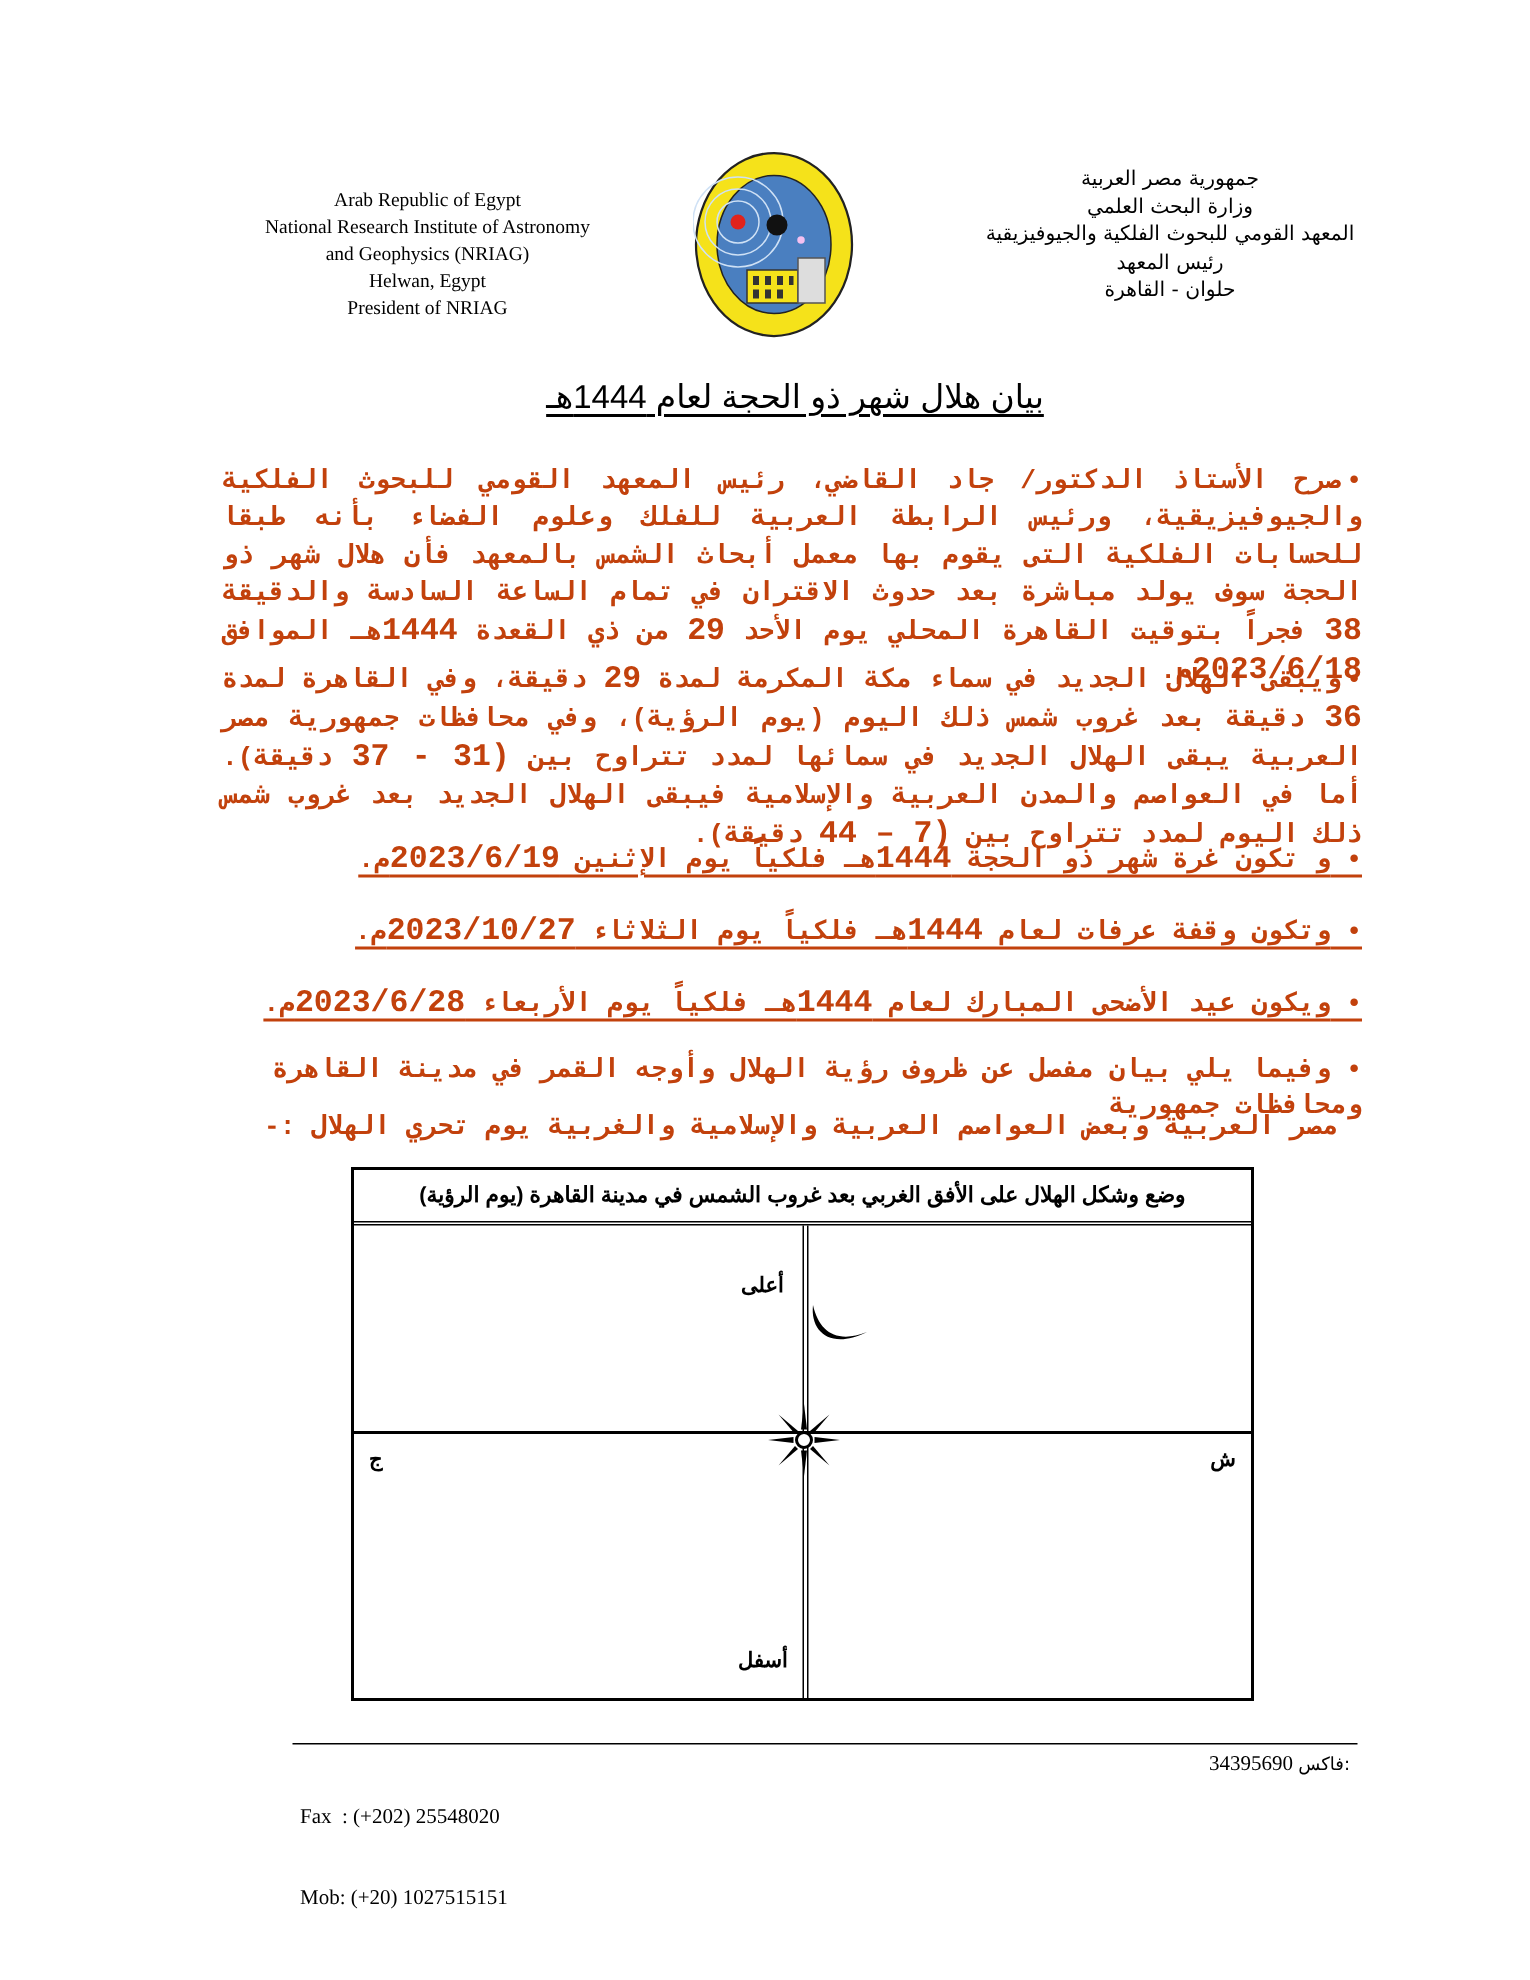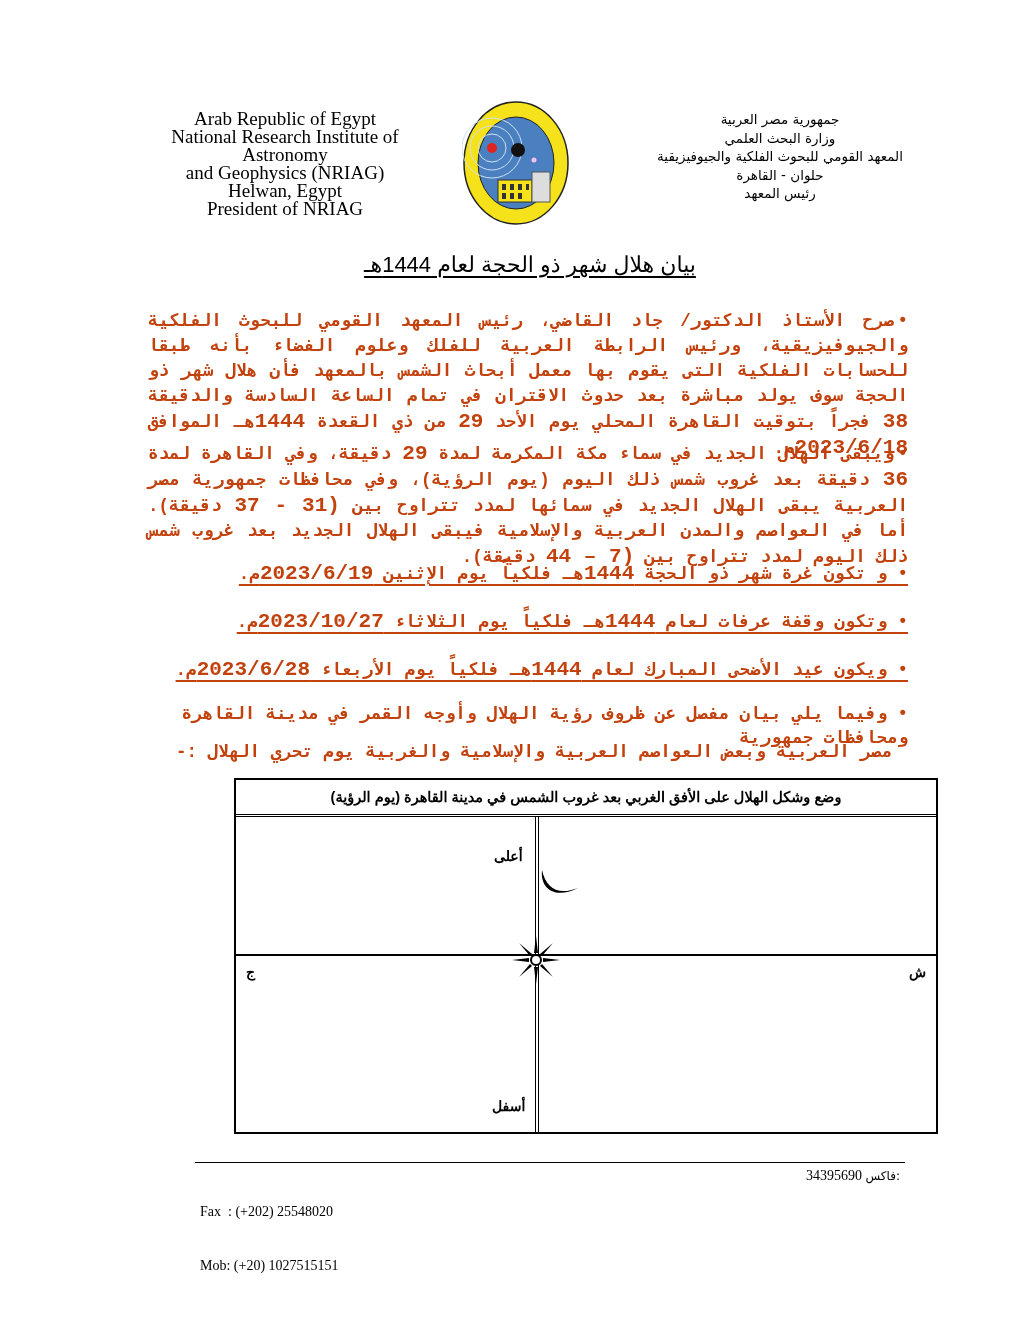--- a/index.html
+++ b/index.html
@@ -1,27 +1,27 @@
 <!DOCTYPE html>
 <html><head>
 <meta charset="utf-8">
 <style>
   html, body { margin:0; padding:0; background:#ffffff; }
   body { width:1020px; height:1320px; position:relative; overflow:hidden; color:#000; }
   .abs { position:absolute; }
-  .en-header { left:130px; top:110px; width:310px; text-align:center; font-family:"Liberation Serif", serif; font-size:19px; line-height:18px; }
+  .en-header { left:130px; top:124px; width:310px; text-align:center; font-family:"Liberation Serif", serif; font-size:13px; line-height:18px; }
   .ar-header { left:630px; top:110px; width:300px; text-align:center; direction:rtl; font-family:"DejaVu Sans", sans-serif; font-size:13.5px; line-height:18.5px; }
   .logo { left:462px; top:100px; width:108px; height:126px; }
   .title { left:300px; top:252px; width:460px; text-align:center; direction:rtl; font-family:"Liberation Sans", sans-serif; font-weight:normal; font-size:22px; text-decoration:underline; text-underline-offset:4px; text-decoration-thickness:2px; }
   .body-ar { direction:rtl; font-family:Liberation Mono, monospace; font-weight:bold; font-size:17.5px; color:#c2410c; }
   .para { right:112px; width:760px; text-align:justify; text-align-last:right; line-height:25px; }
   .para .bullet { display:inline-block; width:14px; }
   .big { font-size:21px; }
   .ul-line { right:112px; text-align:right; text-decoration:underline; text-decoration-thickness:2px; text-underline-offset:5px; line-height:24px; }
-  .box { left:234px; top:778px; width:704px; height:356px; border:2px solid #000; box-sizing:border-box; }
+  .box { left:234px; top:778px; width:602px; height:356px; border:2px solid #000; box-sizing:border-box; }
   .box-head { position:absolute; left:0; right:0; top:0; height:34px; border-bottom:3px double #000; text-align:center; direction:rtl; font-family:"Liberation Sans", sans-serif; font-weight:bold; font-size:14.5px; line-height:34px; }
   .vline { position:absolute; left:299px; top:37px; bottom:0; width:4px; border-left:1px solid #000; border-right:1px solid #000; box-sizing:border-box; }
   .hline { position:absolute; left:0; right:0; top:174px; height:2px; background:#000; }
   .lbl { position:absolute; font-family:"Liberation Sans", sans-serif; font-weight:bold; font-size:14px; direction:rtl; }
   .footer-line { left:195px; top:1162px; width:710px; height:1px; background:#000; }
   .footer-en { left:200px; top:1167px; width:300px; font-family:"Liberation Serif", serif; font-size:14px; line-height:18px; white-space:pre; }
   .footer-ar { left:600px; top:1167px; width:300px; text-align:right; font-family:"Liberation Serif", serif; font-size:14px; line-height:18px; }
   .footer-ar .row span.k { font-family:"DejaVu Sans", sans-serif; font-size:12px; }
 </style>
 </head>
@@ -54,22 +54,22 @@
       <rect x="48" y="93" width="4" height="6" fill="#333"></rect>
       <rect x="56" y="93" width="4" height="6" fill="#333"></rect>
     <rect x="70" y="72" width="18" height="30" fill="#ddd" stroke="#555"></rect>
   </svg>
 </div>
 
 <div class="abs ar-header">
   <div>جمهورية مصر العربية</div>
   <div>وزارة البحث العلمي</div>
   <div>المعهد القومي للبحوث الفلكية والجيوفيزيقية</div>
+  <div>رئيس المعهد</div>
   <div>حلوان - القاهرة</div>
-  <div>رئيس المعهد</div>
 </div>
 
 <div class="abs title">بيان هلال شهر ذو الحجة لعام 1444هـ</div>
 
 <div class="abs para body-ar" style="top:309px;">
   <span class="bullet">•</span><span>صرح الأستاذ الدكتور/ جاد القاضي، رئيس المعهد القومي للبحوث الفلكية والجيوفيزيقية، ورئيس الرابطة العربية للفلك وعلوم الفضاء بأنه طبقا للحسابات الفلكية التى يقوم بها معمل أبحاث الشمس بالمعهد فأن هلال شهر ذو الحجة سوف يولد مباشرة بعد حدوث الاقتران في تمام الساعة السادسة والدقيقة </span><span class="big">38</span><span> فجراً بتوقيت القاهرة المحلي يوم الأحد </span><span class="big">29</span><span> من ذي القعدة </span><span class="big">1444</span><span>هـ الموافق </span><span class="big">2023/6/18</span><span>م.</span>
 </div>
 
 <div class="abs para body-ar" style="top:441px;">
   <span class="bullet">•</span><span>ويبقى الهلال الجديد في سماء مكة المكرمة لمدة </span><span class="big">29</span><span> دقيقة، وفي القاهرة لمدة </span><span class="big">36</span><span> دقيقة بعد غروب شمس ذلك اليوم (يوم الرؤية)، وفي محافظات جمهورية مصر العربية يبقى الهلال الجديد في سمائها لمدد تتراوح بين </span><span class="big">(31 - 37</span><span> دقيقة). أما في العواصم والمدن العربية والإسلامية فيبقى الهلال الجديد بعد غروب شمس ذلك اليوم لمدد تتراوح بين </span><span class="big">(7 – 44</span><span> دقيقة).</span>

